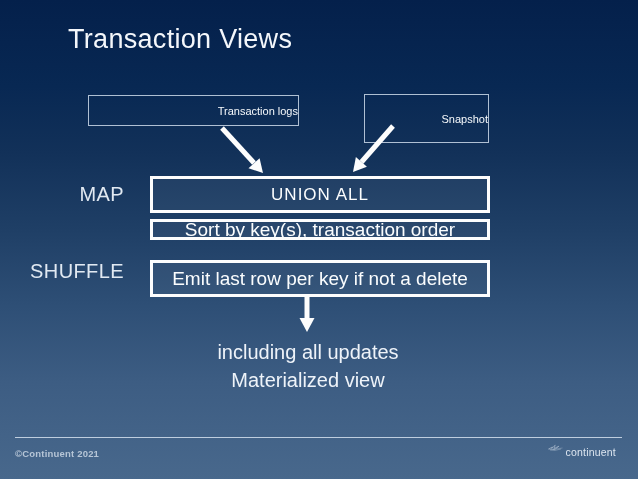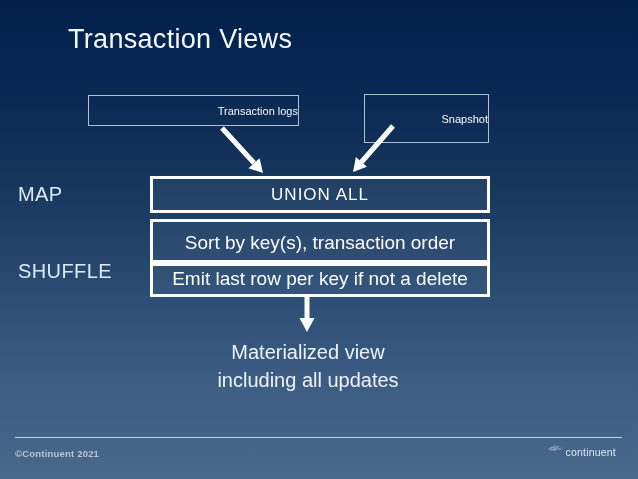--- a/index.html
+++ b/index.html
@@ -20,34 +20,34 @@
   .src-box{
     position:absolute;box-sizing:border-box;
     border:1.5px solid rgba(190,205,222,0.92);
     display:flex;align-items:center;justify-content:flex-end;
     color:#f6f9fc;font-size:11px;
   }
   .src-box.tlogs{left:88px;top:95px;width:211px;height:31px;}
   .src-box.snap{left:364px;top:94px;width:125px;height:49px;}
   .stage-label{
     position:absolute;left:18px;width:106px;
-    text-align:left;color:#e1e9f2;font-size:20px;
+    text-align:right;color:#e1e9f2;font-size:20px;
     letter-spacing:0.4px;
   }
   .lbl-map{top:183px;}
   .lbl-shuffle{top:222px;}
   .lbl-reduce{top:260px;}
   .proc-box{
     position:absolute;left:150px;width:340px;box-sizing:border-box;
     border:3px solid #fdfdfd;background:rgba(255,255,255,0.05);
     display:flex;align-items:center;justify-content:center;
     color:#fbfdfe;
   }
   .proc-union{top:176px;height:37px;font-size:17px;letter-spacing:1px;}
-  .proc-sort{top:219px;height:47px;font-size:19px;}
+  .proc-sort{top:219px;height:21px;font-size:19px;}
   .proc-emit{top:260px;height:37px;font-size:19px;justify-content:center;}
   .arrows{position:absolute;left:0;top:0;width:638px;height:479px;pointer-events:none;}
   .result{
     position:absolute;left:148px;top:338px;width:320px;
     text-align:center;color:#eef3f9;font-size:20px;line-height:28px;
   }
   .footer-line{
     position:absolute;left:15px;top:437px;width:607px;height:1px;
     background:rgba(213,225,238,0.85);
   }
@@ -105,22 +105,22 @@
     <span>UNION ALL</span>
   </div>
   <div class="proc-box proc-sort">
     <span>Sort by key(s), transaction order</span>
   </div>
   <div class="proc-box proc-emit">
     <span>Emit last row per key if not a delete</span>
   </div>
 
   <div class="result">
+    <div>including all updates</div>
     <div>Materialized view</div>
-    <div>including all updates</div>
   </div>
 
   <div class="footer-line"></div>
 
   <div class="copyright">©Continuent 2021</div>
 
   <div class="logo">
     <svg width="46" height="20" viewBox="0 0 60 26" xmlns="http://www.w3.org/2000/svg">
       <path d="M2 17 L17 9 L14 15 L28 2 L23 15 L42 6 L26 19 Z" fill="none" stroke="#d9e3ee" stroke-width="1.6" stroke-linejoin="round"></path>
       <path d="M8 21 Q26 25 50 17" fill="none" stroke="#d9e3ee" stroke-width="1.3"></path>

